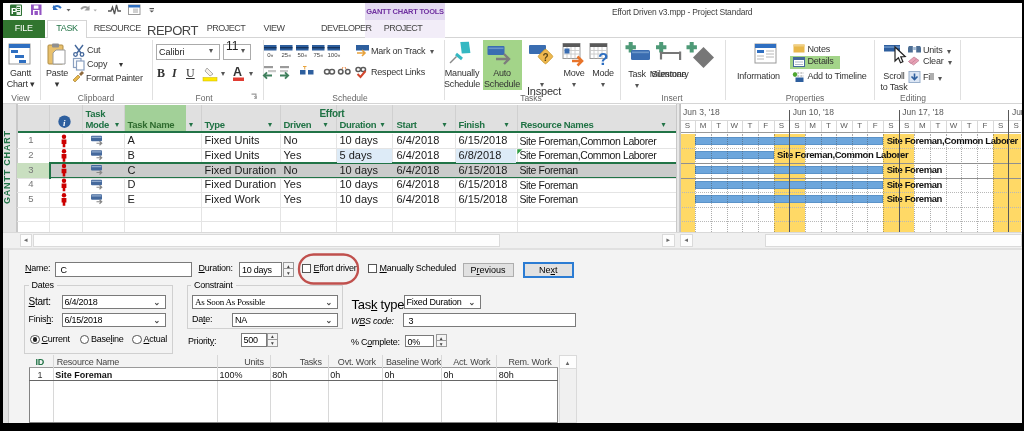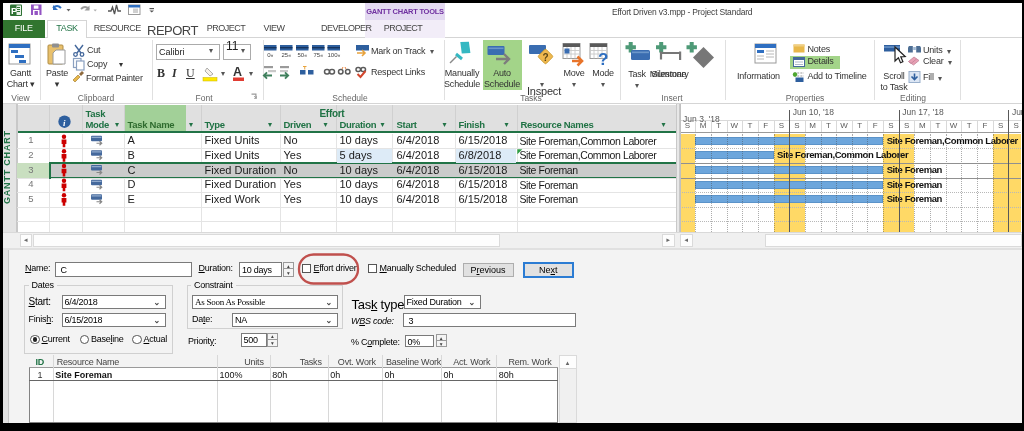--- a/index.html
+++ b/index.html
@@ -382,21 +382,21 @@
     </g>
   </svg>
 <svg style="left:0;top:0" width="540" height="170" viewBox="0 0 540 170">
     <path d="M517.3 149.2 h5 l-5 5 z" fill="#2f9e44"></path>
   </svg>
 <div style="left:675.5px;top:103.7px;width:4px;height:144.3px;background:#e8e8e8;border-left:1px solid #c8c8c8;border-right:1px solid #c8c8c8;"></div>
 <div style="left:679.6px;top:103.7px;width:341.9px;height:144.3px;background:#fff;"></div>
 <div style="left:679.6px;top:103.7px;width:341.9px;height:29.8px;background:#fff;"></div>
 <div style="left:679.6px;top:119.5px;width:341.9px;height:1px;background:#d9d9d9;"></div>
 <div style="left:679.6px;top:131.8px;width:341.9px;height:1.7px;background:#9a9a9a;"></div>
-<div style="left:683.1px;top:106.5px;font-size:8.5px;color:#595959;white-space:nowrap;margin-top:7px;">Jun 3, '18</div>
+<div style="left:683.1px;top:106.5px;font-size:8.5px;color:#595959;white-space:nowrap;">Jun 3, '18</div>
 <div style="left:679.6px;top:121px;width:15.657px;text-align:center;font-size:8px;color:#595959;">S</div>
 <div style="left:695.2570000000001px;top:121px;width:15.657px;text-align:center;font-size:8px;color:#595959;">M</div>
 <div style="left:695.2570000000001px;top:120.5px;width:1px;height:11.3px;background:#d9d9d9;"></div>
 <div style="left:710.914px;top:121px;width:15.657px;text-align:center;font-size:8px;color:#595959;">T</div>
 <div style="left:710.914px;top:120.5px;width:1px;height:11.3px;background:#d9d9d9;"></div>
 <div style="left:726.571px;top:121px;width:15.657px;text-align:center;font-size:8px;color:#595959;">W</div>
 <div style="left:726.571px;top:120.5px;width:1px;height:11.3px;background:#d9d9d9;"></div>
 <div style="left:742.2280000000001px;top:121px;width:15.657px;text-align:center;font-size:8px;color:#595959;">T</div>
 <div style="left:742.2280000000001px;top:120.5px;width:1px;height:11.3px;background:#d9d9d9;"></div>
 <div style="left:757.885px;top:121px;width:15.657px;text-align:center;font-size:8px;color:#595959;">F</div>

